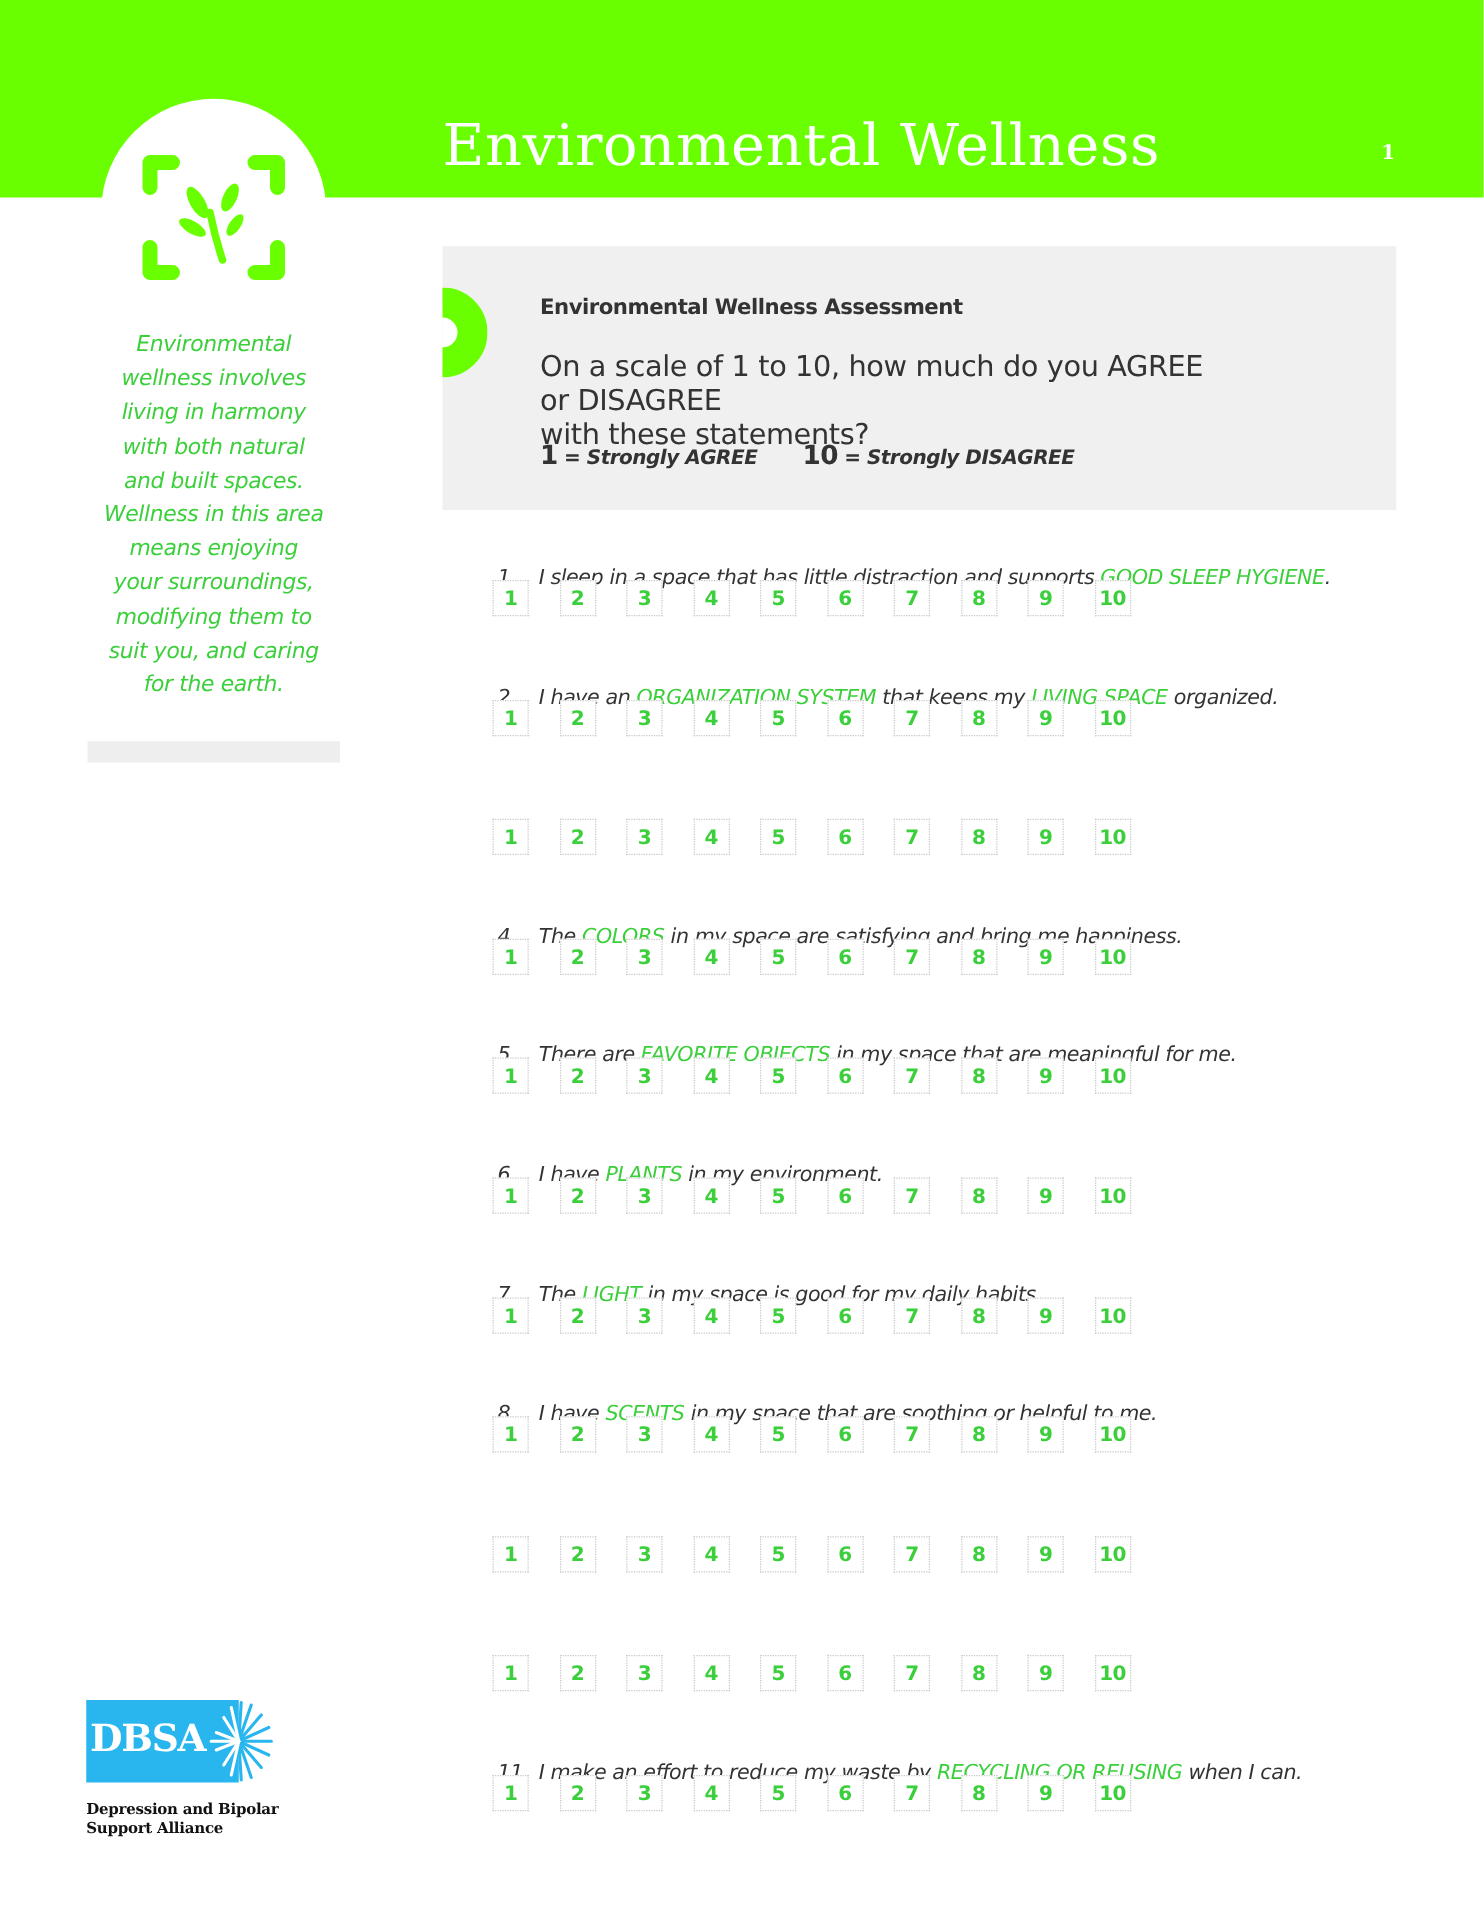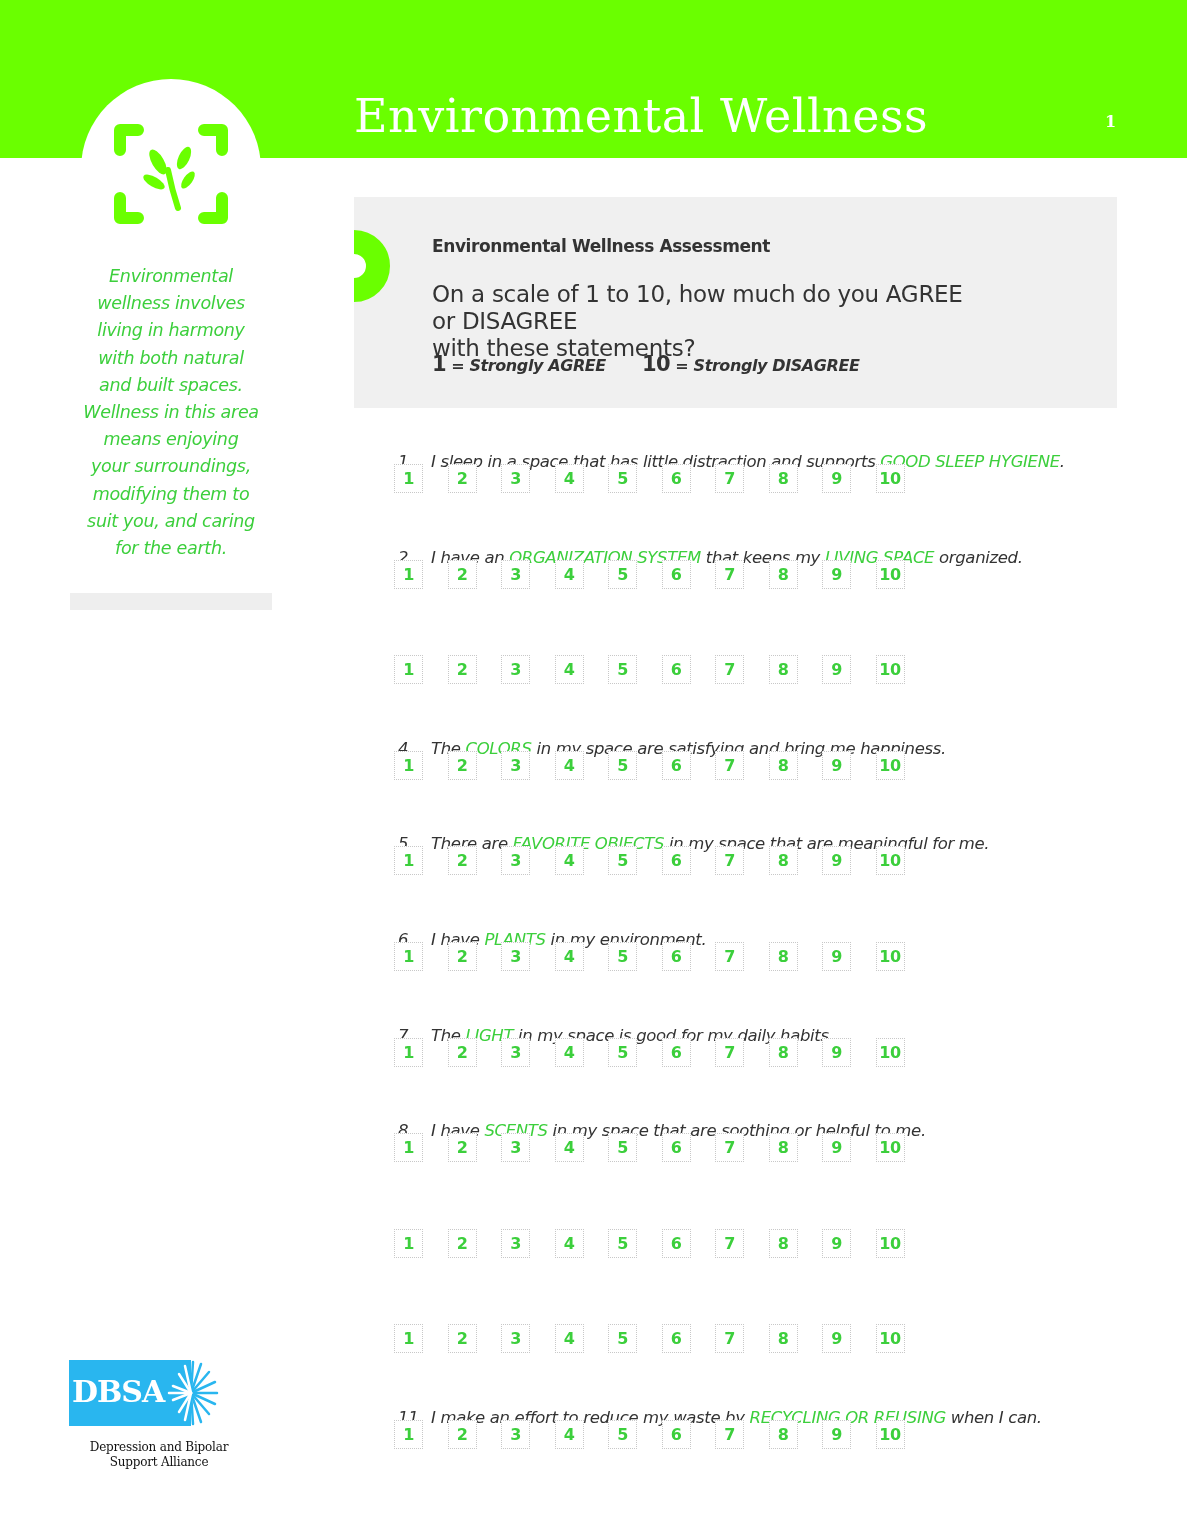--- a/index.html
+++ b/index.html
@@ -95,22 +95,22 @@
     .dbsa-box {
       position: absolute; left: 0; top: 0; width: 122px; height: 66px; background: #29b6ef;
     }
     .dbsa-text {
       position: absolute; left: 3px; top: 14px; font-family: "DejaVu Serif", serif;
       font-weight: bold; font-size: 30px; color: #ffffff; letter-spacing: -1px;
     }
     .dbsa-burst { position: absolute; left: 96px; top: 0; width: 56px; height: 66px; }
     .dbsa-name {
       position: absolute; left: 69px; top: 1440px; width: 180px;
-      font-family: "DejaVu Serif", serif; font-weight: normal; font-size: 12px; line-height: 14.5px;
-      color: #111111; letter-spacing: -0.2px; text-align: center;
+      font-family: "DejaVu Serif", serif; font-weight: bold; font-size: 12px; line-height: 14.5px;
+      color: #111111; letter-spacing: -0.2px;
     }
   </style>
 </head>
 <body>
 
 <div class="header-band"></div>
 <div class="icon-circle"></div>
 <svg class="env-icon" viewBox="0 0 118 108">
   <g fill="none" stroke="#6aff00" stroke-width="12" stroke-linecap="round" stroke-linejoin="round">
     <path d="M8 30 V10 H26"></path>

